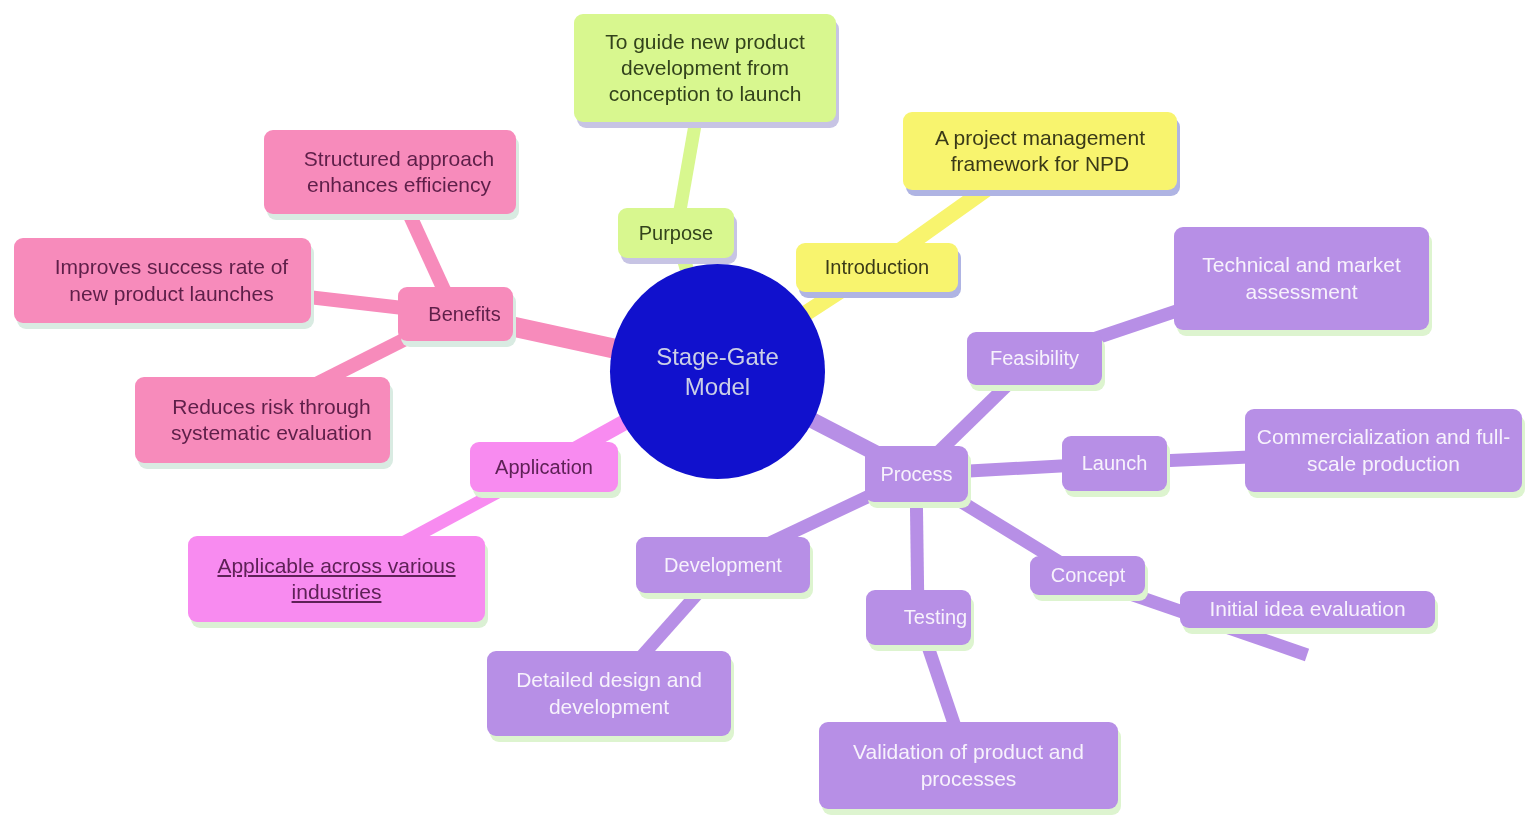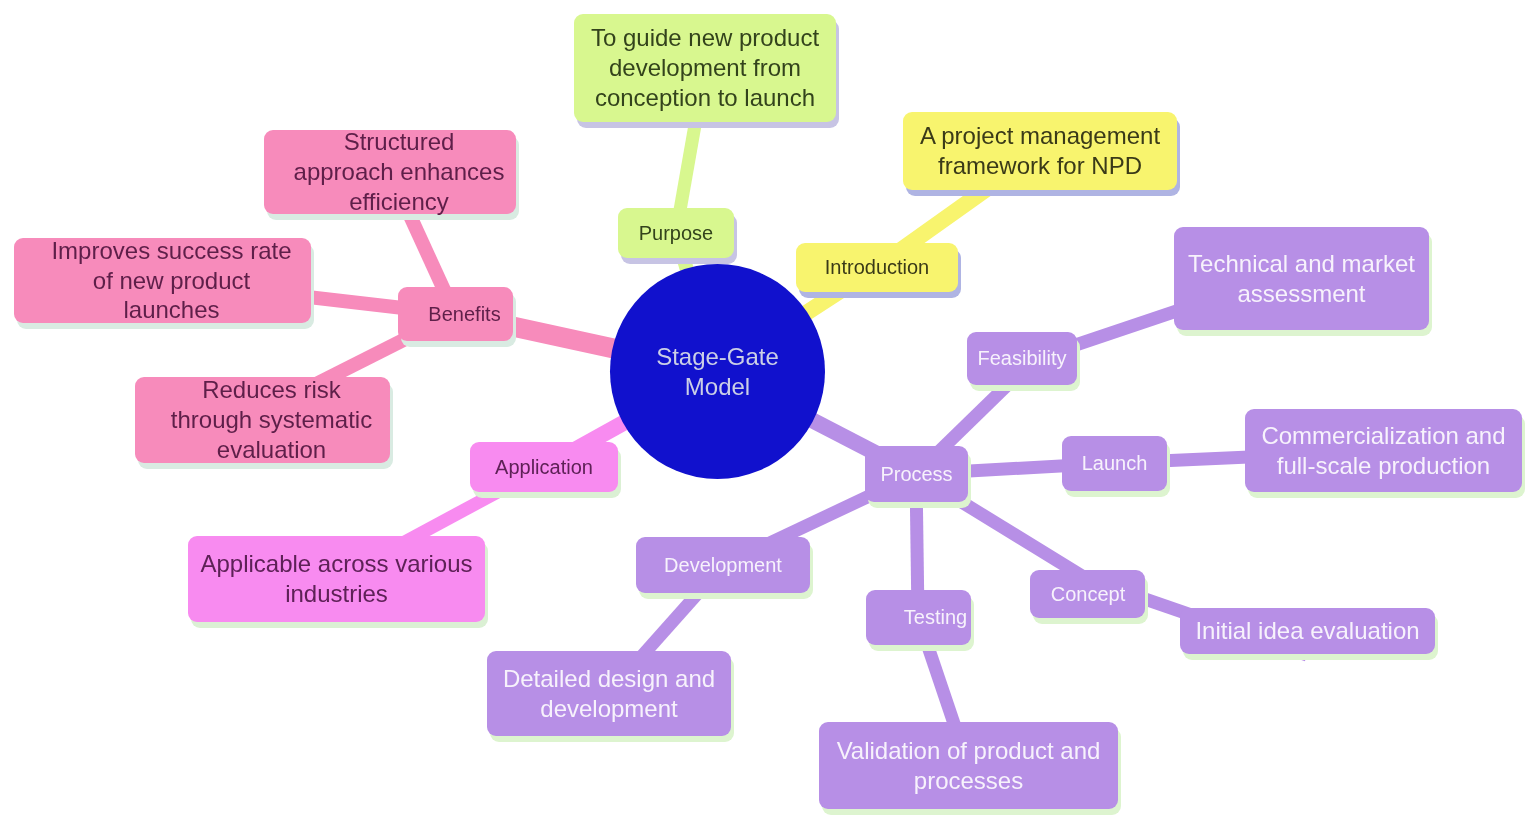--- a/index.html
+++ b/index.html
@@ -26,21 +26,21 @@
   .node {
     position: absolute;
     z-index: 2;
     display: flex;
     align-items: center;
     justify-content: center;
     text-align: center;
     box-sizing: border-box;
     border-radius: 9px;
     padding: 4px 10px;
-    font-size: 24px;
+    font-size: 21px;
     line-height: 1.24;
   }
   .lbl { font-size: 20px; }
 
   .c-green {
     background: var(--green-fill, #D8F78F);
     color: var(--green-text, #33431C);
     box-shadow: 3px 6px 0 var(--green-shadow, #C7C4E4);
   }
   .c-yellow {
@@ -78,32 +78,32 @@
   
   .n-purpose          { left: 618px;  top: 208px; width: 116px; height: 50px; }
   .n-purpose-detail   { left: 574px;  top: 14px;  width: 262px; height: 108px; }
   .n-introduction     { left: 796px;  top: 243px; width: 162px; height: 49px; }
   .n-intro-detail     { left: 903px;  top: 112px; width: 274px; height: 78px; }
   .n-benefits         { left: 398px;  top: 287px; width: 115px; height: 54px; }
   .n-structured       { left: 264px;  top: 130px; width: 252px; height: 84px; }
   .n-improves         { left: 14px;   top: 238px; width: 297px; height: 85px; }
   .n-reduces          { left: 118px;  top: 377px; width: 255px; height: 86px; margin-left: 17px; }
   .n-application      { left: 470px;  top: 442px; width: 148px; height: 50px; }
-  .n-applicable       { left: 188px;  top: 536px; width: 297px; height: 86px; }
+  .n-applicable       { left: 188px;  top: 536px; width: 297px; height: 86px; text-decoration: underline; }
   .n-process          { left: 865px;  top: 446px; width: 103px; height: 56px; }
-  .n-feasibility      { left: 967px;  top: 332px; width: 110px; height: 53px; }
+  .n-feasibility      { left: 967px;  top: 332px; width: 135px; height: 53px; }
   .n-technical        { left: 1174px; top: 227px; width: 255px; height: 103px; }
   .n-launch           { left: 1062px; top: 436px; width: 105px; height: 55px; }
   .n-commercial       { left: 1245px; top: 409px; width: 277px; height: 83px; }
   .n-development      { left: 636px;  top: 537px; width: 174px; height: 56px; }
   .n-detailed         { left: 487px;  top: 651px; width: 244px; height: 85px; }
   .n-testing          { left: 866px;  top: 590px; width: 105px; height: 55px; padding-left: 44px; }
   .n-validation       { left: 819px;  top: 722px; width: 299px; height: 87px; }
-  .n-concept          { left: 1030px; top: 570px; width: 115px; height: 48px; padding-left: 11px; }
-  .n-initial          { left: 1180px; top: 608px; width: 255px; height: 46px; }
+  .n-concept          { left: 1030px; top: 556px; width: 115px; height: 39px; padding-left: 11px; }
+  .n-initial          { left: 1180px; top: 591px; width: 255px; height: 37px; }
 </style>
 </head>
 <body>
 
 <div class="canvas">
 
   <svg class="edges" viewBox="0 0 1536 822" xmlns="http://www.w3.org/2000/svg">
     <line class="edge-green" x1="717" y1="371" x2="676" y2="233" stroke-width="14"></line>
     <line class="edge-green" x1="676" y1="233" x2="705" y2="68" stroke-width="13"></line>
     <line class="edge-yellow" x1="717" y1="371" x2="877" y2="267" stroke-width="16"></line>

